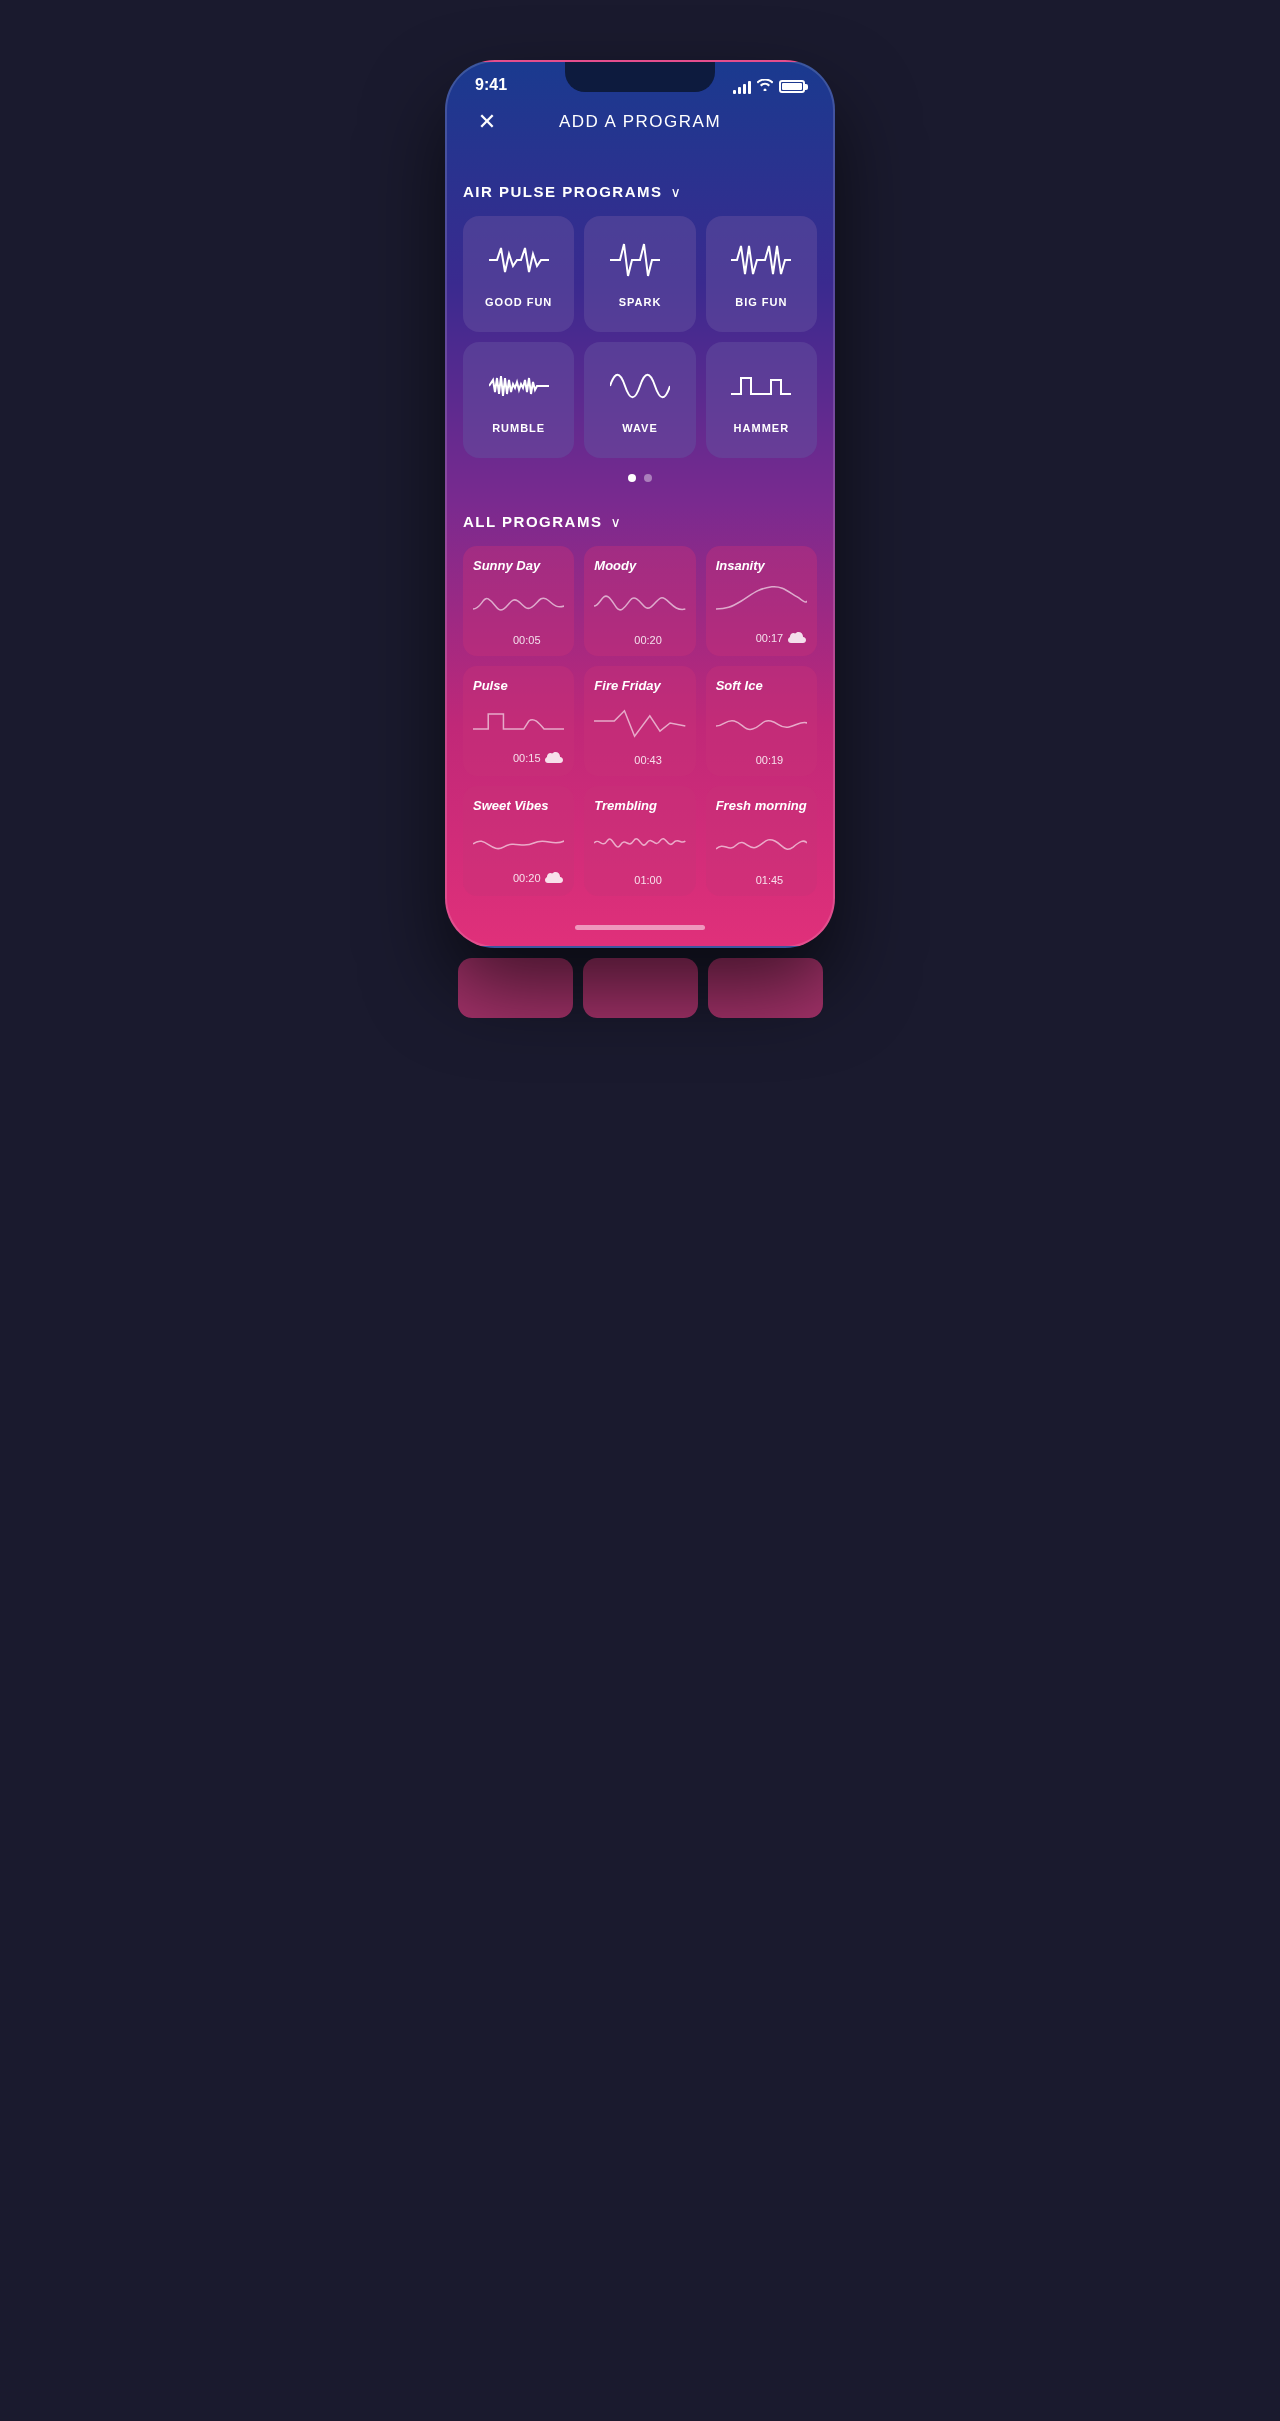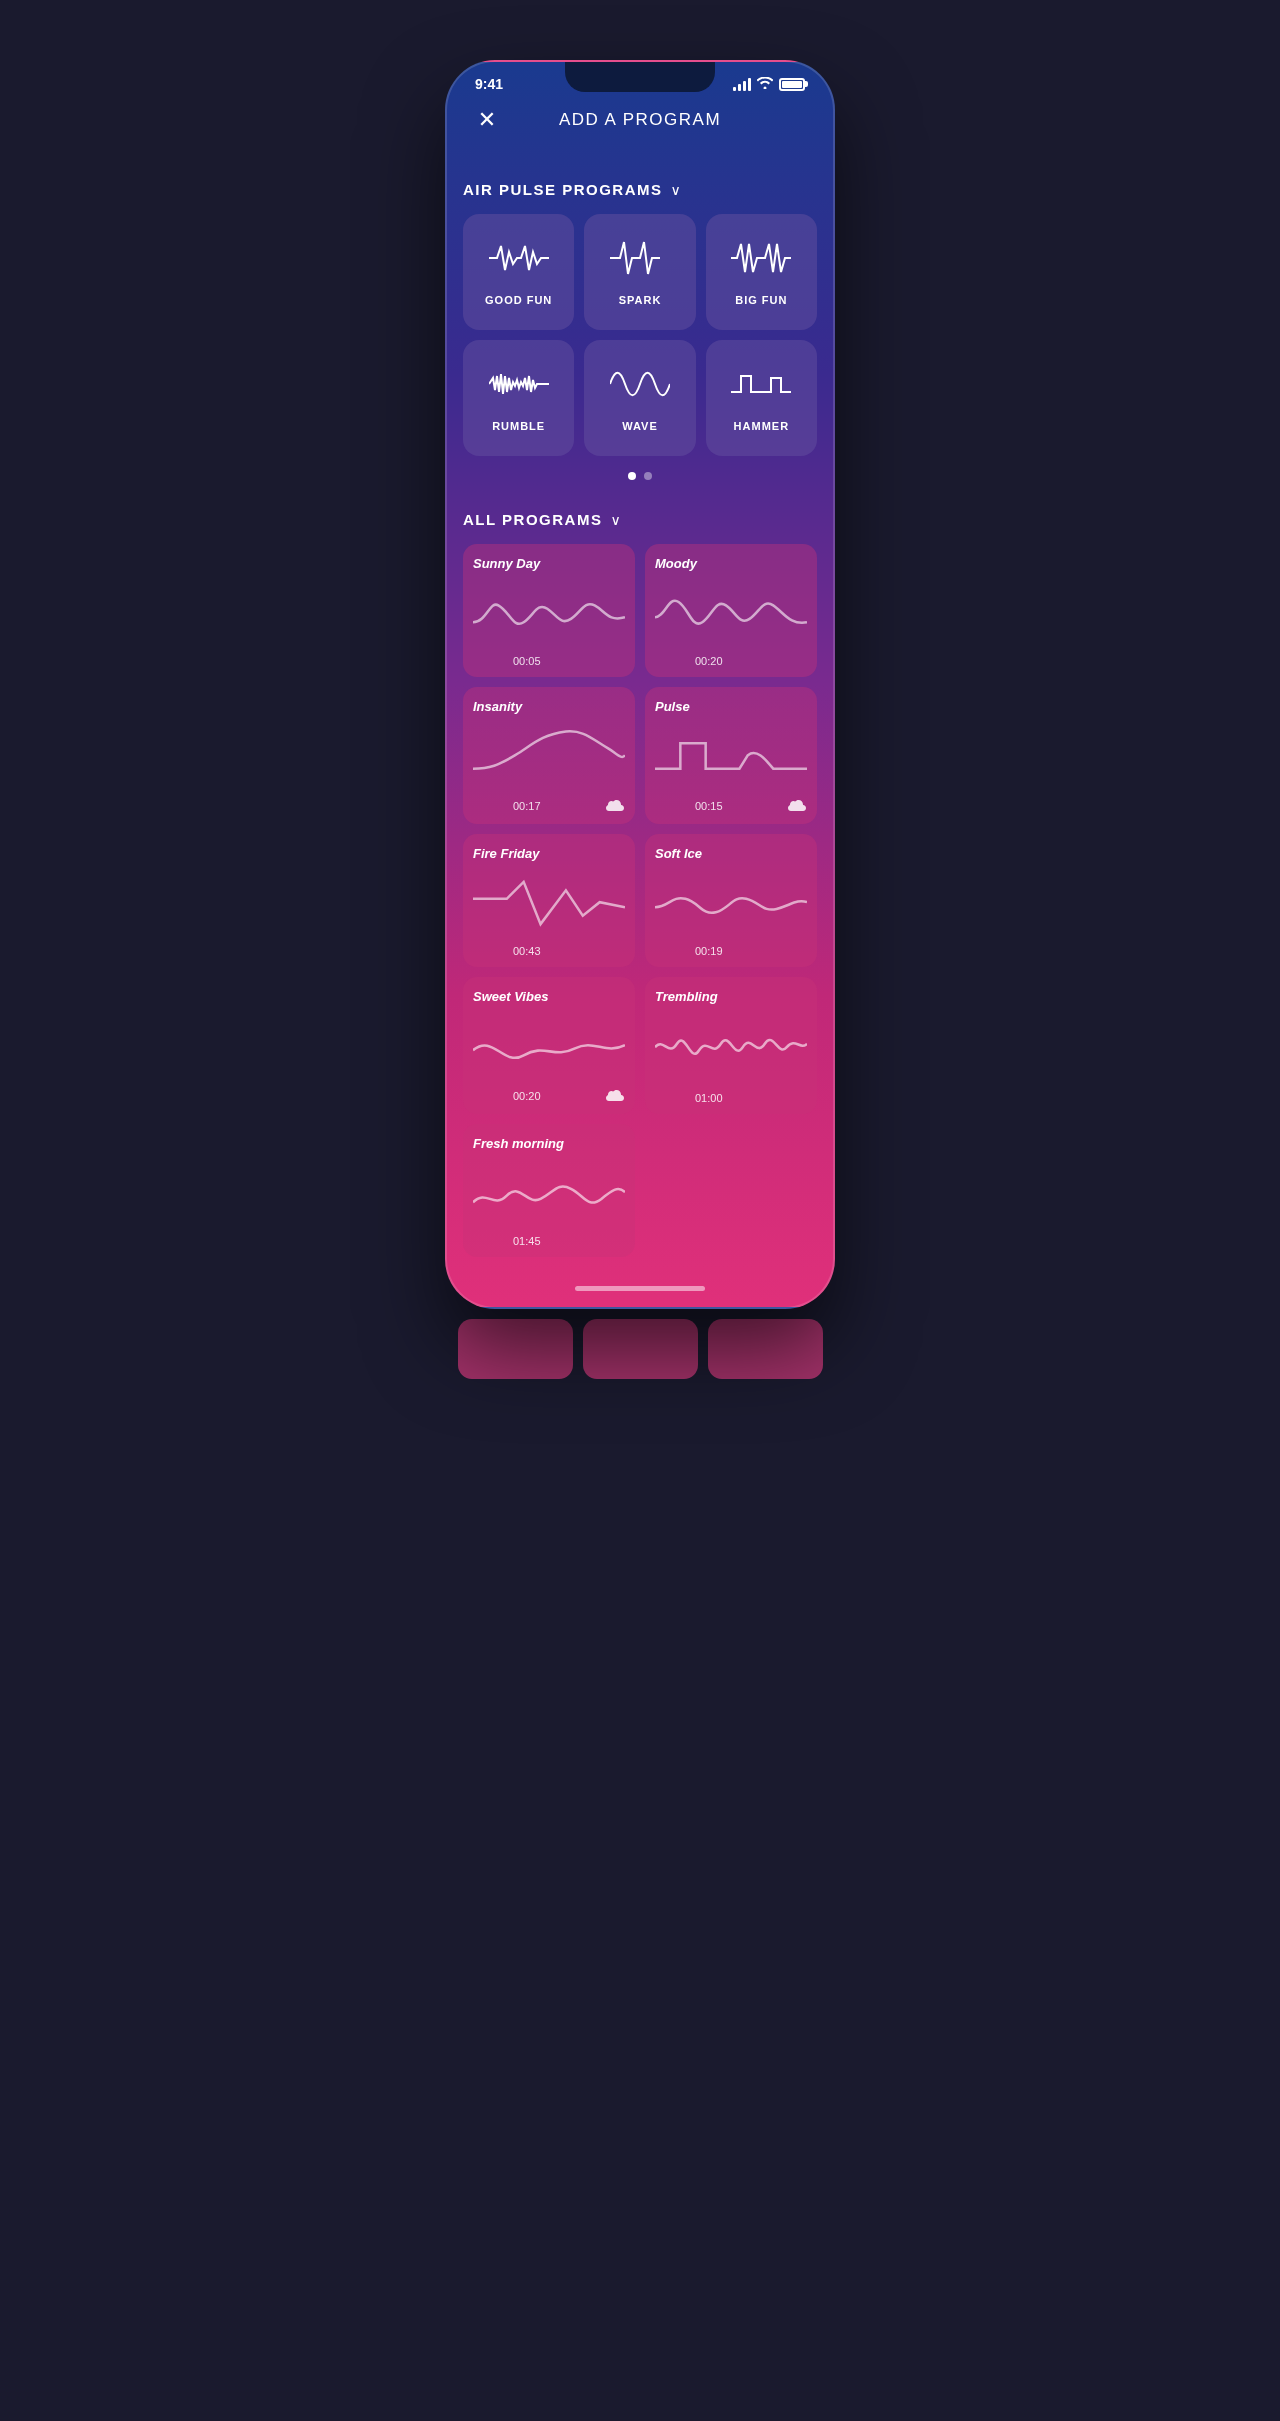--- a/index.html
+++ b/index.html
@@ -42,24 +42,24 @@
       height: 30px;
       background: #0d1b3e;
       border-radius: 0 0 20px 20px;
       z-index: 10;
     }
 
     
     .status-bar {
       display: flex;
       justify-content: space-between;
-      align-items: center;
+      align-items: flex-end;
       padding: 14px 28px 8px;
       color: white;
-      font-size: 14px;
+      font-size: 16px;
       font-weight: 600;
       position: relative;
       z-index: 5;
     }
 
     .status-right {
       display: flex;
       align-items: center;
       gap: 6px;
     }
@@ -223,21 +223,21 @@
       border-radius: 50%;
       background: rgba(255,255,255,0.4);
     }
     .dot.active {
       background: white;
     }
 
     
     .programs-grid {
       display: grid;
-      grid-template-columns: repeat(2, 1fr);
+      grid-template-columns: repeat(3, 1fr);
       gap: 10px;
       margin-bottom: 20px;
     }
 
     .program-card {
       background: rgba(200, 50, 120, 0.4);
       border-radius: 14px;
       padding: 12px 10px 10px;
       display: flex;
       flex-direction: column;

